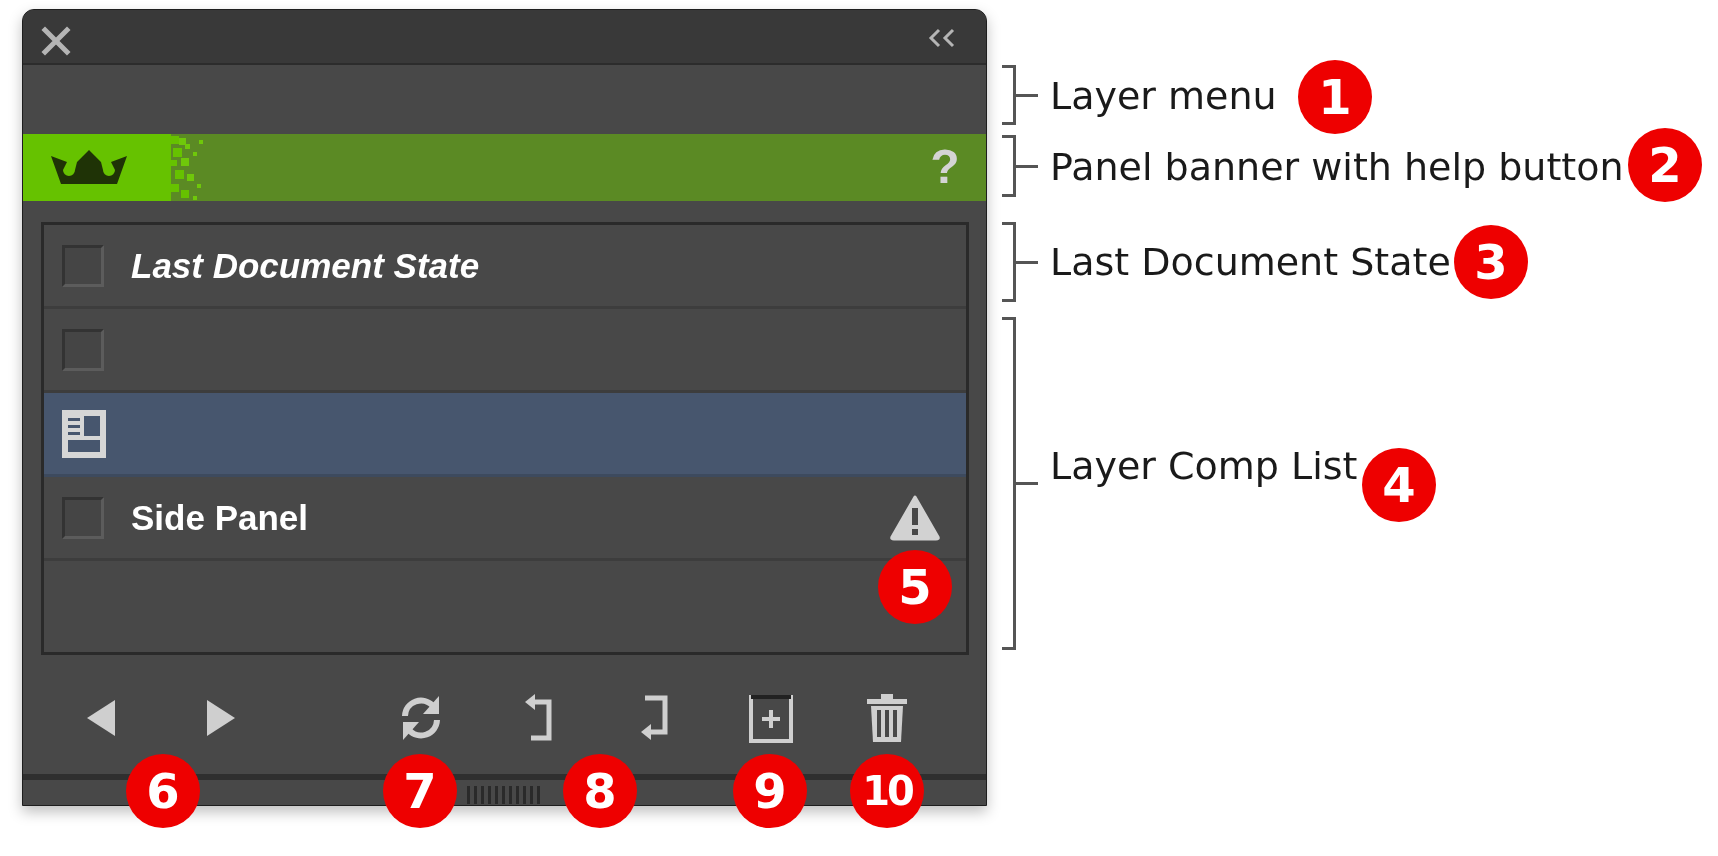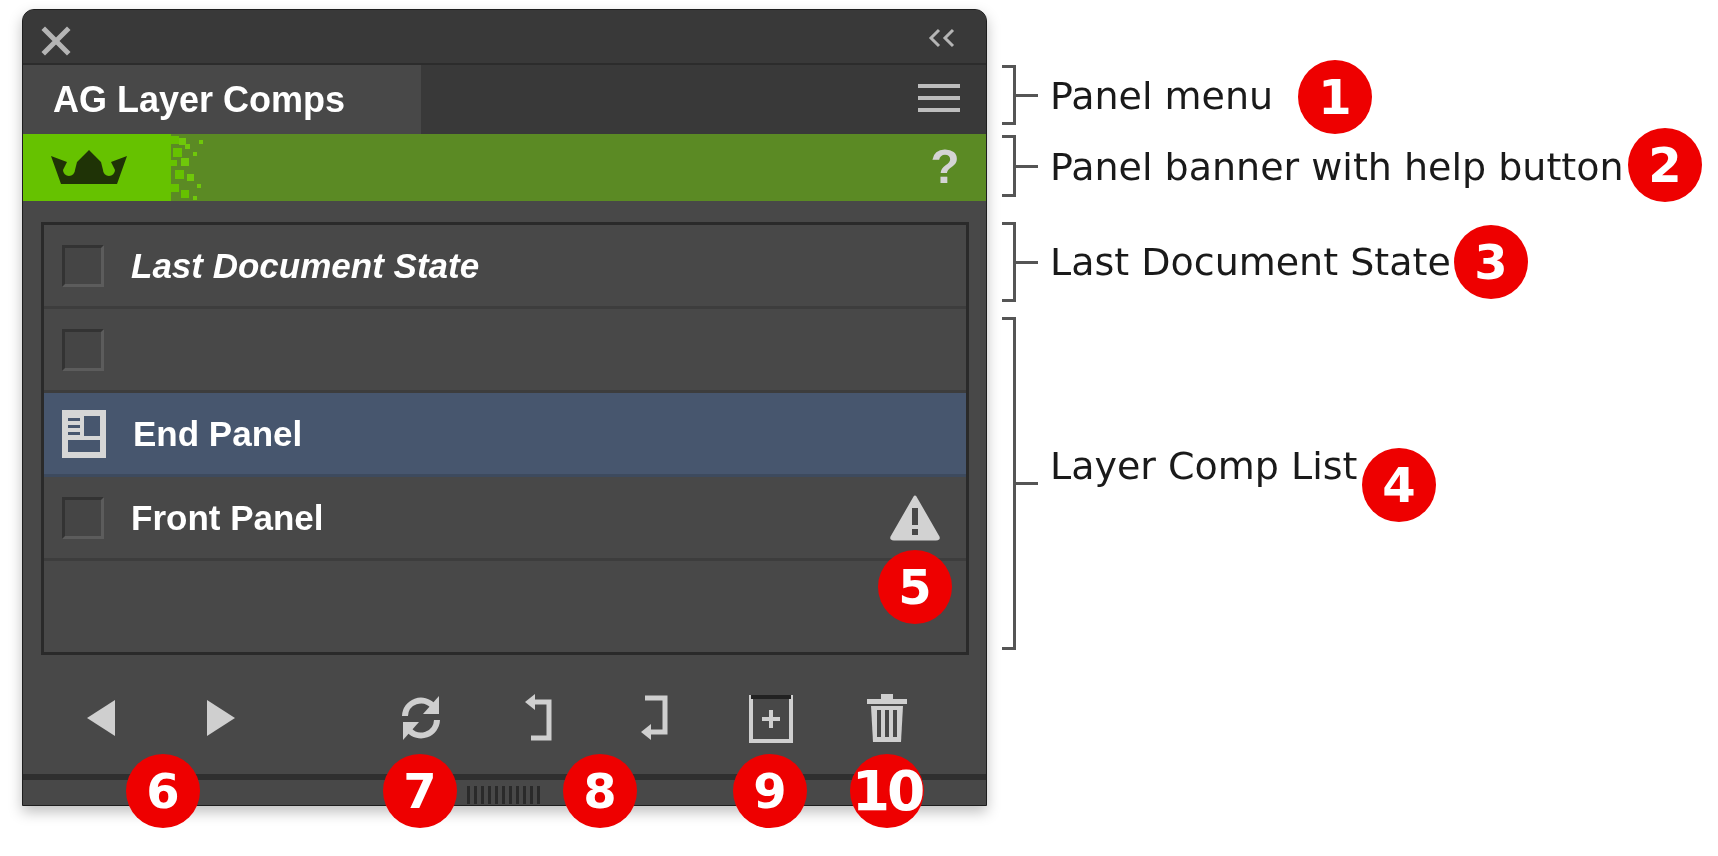--- a/index.html
+++ b/index.html
@@ -50,21 +50,21 @@
   .toolbar { position: absolute; left: 0; top: 660px; right: 0; height: 104px; }
   .tool { position: absolute; top: 20px; width: 52px; height: 56px; cursor: pointer; }
   .resize-strip { position: absolute; left: 0; right: 0; top: 764px; height: 33px; background: #484848; border-top: 6px solid #2f2f2f; }
   .grip { position: absolute; left: 444px; top: 6px; width: 76px; height: 18px;
     background: repeating-linear-gradient(90deg, #2a2a2a 0 3px, transparent 3px 7px); }
   .badge {
     position: absolute; width: 74px; height: 74px; border-radius: 50%; background: #ee0000;
     color: #ffffff; font-weight: bold; font-size: 48px; line-height: 74px; text-align: center;
     font-family: "DejaVu Sans", sans-serif;
   }
-  .badge.two-digit { font-size: 55px; letter-spacing: -3px; }
+  .badge.two-digit { font-size: 40px; letter-spacing: -3px; }
   .bracket { position: absolute; border: 3px solid #555; border-left: none; width: 14px; box-sizing: border-box; }
   .bracket-tick { position: absolute; height: 3px; width: 22px; background: #555; }
   .annot-label { position: absolute; color: #1a1a1a; font-size: 38px; font-family: "DejaVu Sans", sans-serif; line-height: 44px; white-space: nowrap; }
 </style>
 </head>
 <body>
 
 <div class="panel">
   <div class="titlebar">
     <div class="close-btn">
@@ -72,28 +72,20 @@
         <path d="M4 4 L26 26 M26 4 L4 26" stroke="#b5b5b5" stroke-width="5" stroke-linecap="square"></path>
       </svg>
     </div>
     <div class="collapse-btn">
       <svg width="32" height="24" viewBox="0 0 32 24">
         <path d="M13 4 L5 12 L13 20 M27 4 L19 12 L27 20" stroke="#b5b5b5" stroke-width="3" fill="none"></path>
       </svg>
     </div>
   </div>
 
-  <div class="tabrow">
-    <div class="tab">AG Layer Comps</div>
-    <div class="hamburger">
-      <span></span>
-      <span></span>
-      <span></span>
-    </div>
-  </div>
 
   <div class="banner">
     <div class="banner-light">
       <svg class="crown" viewBox="0 0 80 40">
         <path d="M2 8 L18 14 L14 22 A6 6 0 0 0 26 22 L28 14 L40 2 L52 14 L54 22 A6 6 0 0 0 66 22 L62 14 L78 8 L68 36 L12 36 Z" fill="#1f3306"></path>
       </svg>
     </div>
     <svg class="pixels" viewBox="0 0 50 67">
       <rect x="0" y="0" width="8" height="67" fill="#66c200"></rect>
       <rect x="8" y="2" width="8" height="8" fill="#66c200"></rect>
@@ -124,25 +116,24 @@
     </div>
     <div class="row selected">
       <svg class="comp-icon" viewBox="0 0 44 48">
         <rect x="0" y="0" width="44" height="48" fill="#d6d6d6"></rect>
         <rect x="6" y="8" width="12" height="3" fill="#47566e"></rect>
         <rect x="6" y="15" width="12" height="3" fill="#47566e"></rect>
         <rect x="6" y="22" width="12" height="3" fill="#47566e"></rect>
         <rect x="22" y="6" width="16" height="20" fill="#47566e"></rect>
         <rect x="6" y="30" width="32" height="12" fill="#47566e"></rect>
       </svg>
-      <span class="row-label">End Panel</span>
     </div>
     <div class="row">
       <div class="checkbox"></div>
-      <span class="row-label">Front Panel</span>
+      <span class="row-label">Side Panel</span>
       <svg class="warn-icon" viewBox="0 0 50 46">
         <path d="M25 2 L48 42 Q49 44 46 44 L4 44 Q1 44 2 42 Z" fill="#d2d2d2" stroke="#d2d2d2" stroke-linejoin="round" stroke-width="3"></path>
         <rect x="22" y="13" width="6" height="17" fill="#484848"></rect>
         <rect x="22" y="34" width="6" height="6" fill="#484848"></rect>
       </svg>
     </div>
   </div>
 
   <div class="toolbar">
     <div class="tool" style="left:54px">
@@ -194,21 +185,21 @@
     </div>
   </div>
 
   <div class="resize-strip">
     <div class="grip"></div>
   </div>
 </div>
 
 <div class="bracket" style="left:1002px; top:65px; height:60px;"></div>
 <div class="bracket-tick" style="left:1016px; top:94px;"></div>
-<div class="annot-label" style="left:1050px; top:74px;">Panel menu</div>
+<div class="annot-label" style="left:1050px; top:74px;">Layer menu</div>
 <div class="badge" style="left:1298px; top:60px;">1</div>
 
 <div class="bracket" style="left:1002px; top:135px; height:62px;"></div>
 <div class="bracket-tick" style="left:1016px; top:165px;"></div>
 <div class="annot-label" style="left:1050px; top:145px;">Panel banner with help button</div>
 <div class="badge" style="left:1628px; top:128px;">2</div>
 
 <div class="bracket" style="left:1002px; top:222px; height:80px;"></div>
 <div class="bracket-tick" style="left:1016px; top:261px;"></div>
 <div class="annot-label" style="left:1050px; top:240px;">Last Document State</div>

